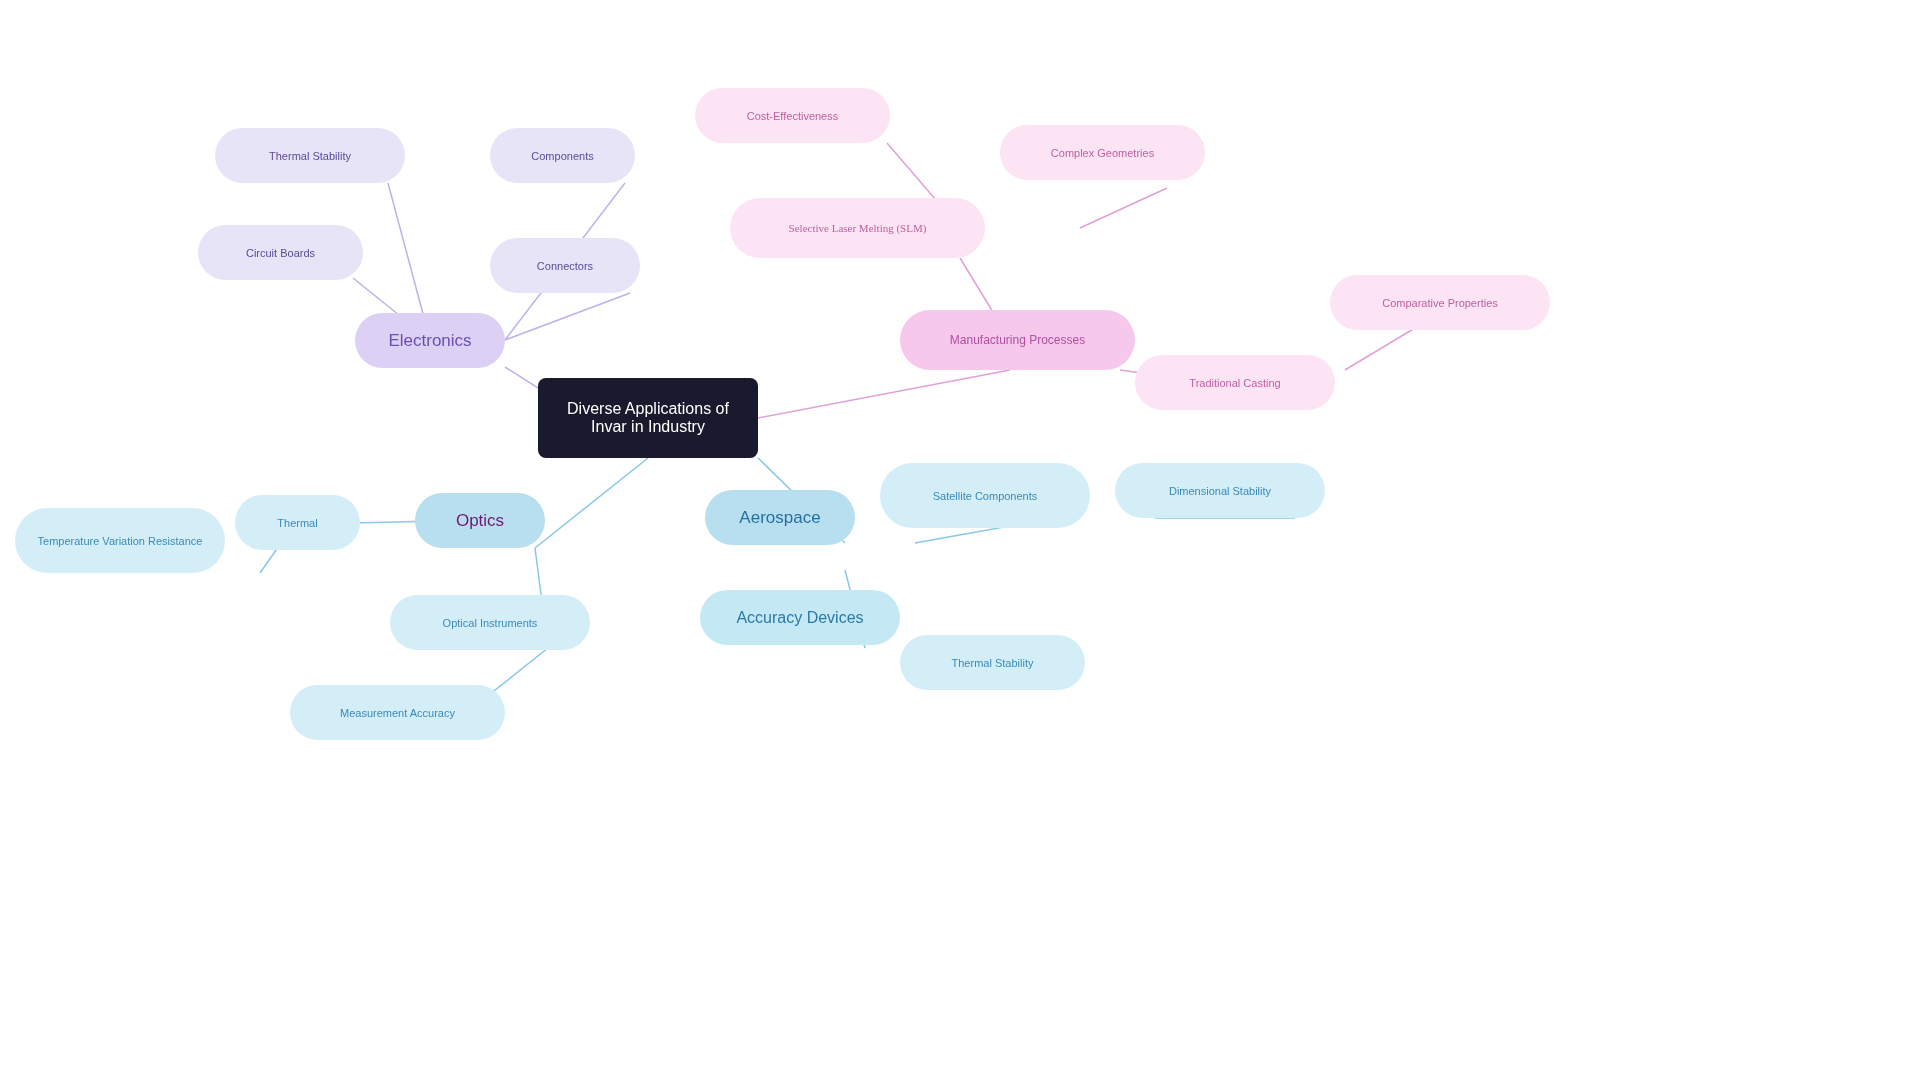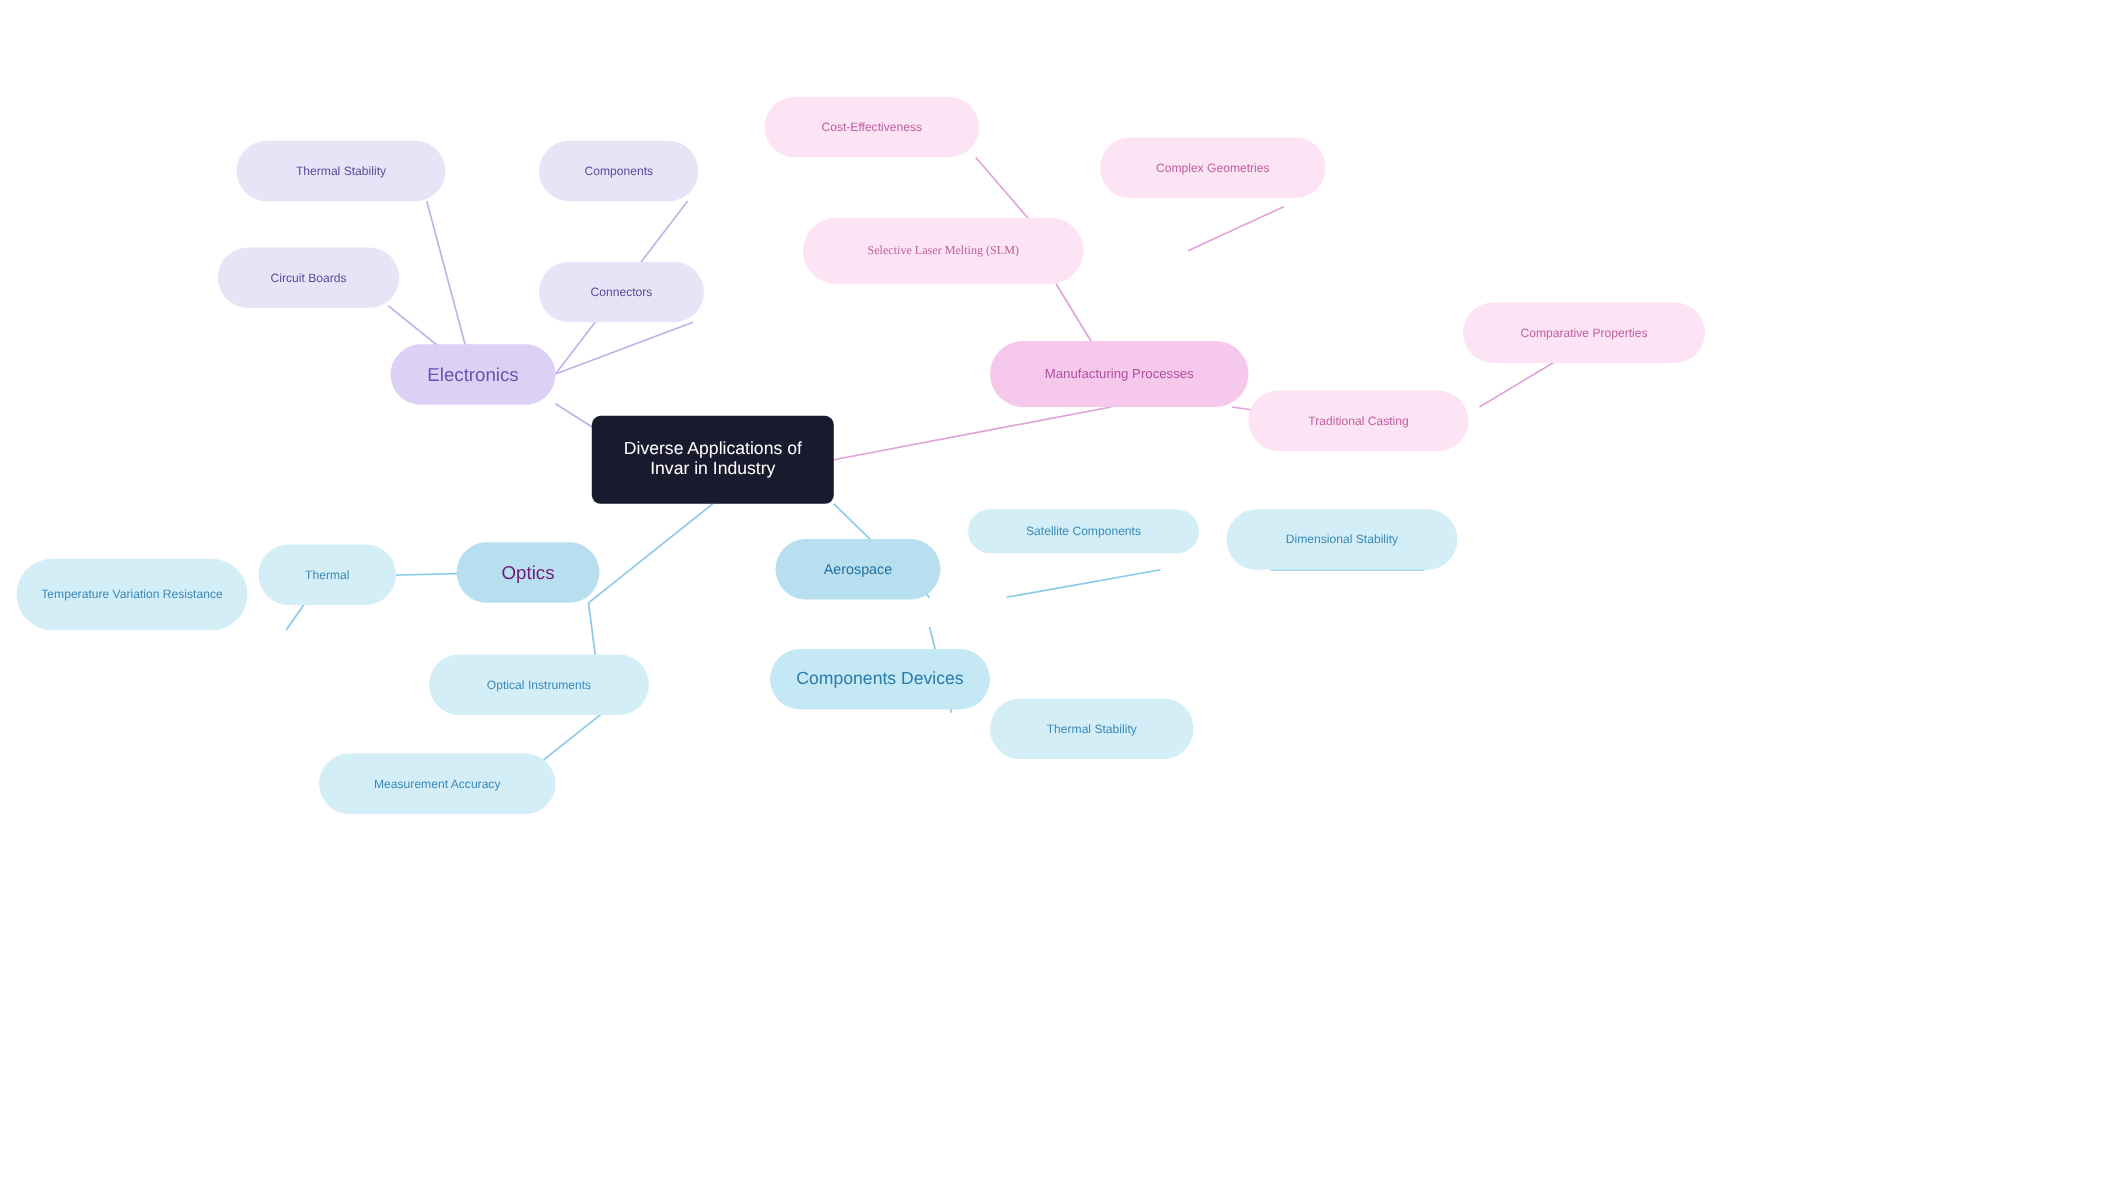--- a/index.html
+++ b/index.html
@@ -143,21 +143,21 @@
 <div class="node node-blue-mid" style="left: 415px; top: 493px; width: 130px; height: 55px; background:#b8dff0; color:#701a75; font-size:17px;">Optics</div>
 
 <div class="node node-blue" style="left: 235px; top: 495px; width: 125px; height: 55px;">Thermal</div>
 
 <div class="node node-blue" style="left: 15px; top: 508px; width: 210px; height: 65px;">Temperature Variation Resistance</div>
 
 <div class="node node-blue" style="left: 390px; top: 595px; width: 200px; height: 55px;">Optical Instruments</div>
 
 <div class="node node-blue" style="left: 290px; top: 685px; width: 215px; height: 55px;">Measurement Accuracy</div>
 
-<div class="node node-blue-mid" style="left: 705px; top: 490px; width: 150px; height: 55px; background:#b8dff0; color:#2570a0; font-size:13px;">Aerospace</div>
+<div class="node node-blue-mid" style="left: 705px; top: 490px; width: 150px; height: 55px; background:#b8dff0; color:#2570a0; font-size:17px;">Aerospace</div>
 
-<div class="node node-blue" style="left: 880px; top: 463px; width: 210px; height: 40px;">Satellite Components</div>
+<div class="node node-blue" style="left: 880px; top: 463px; width: 210px; height: 65px;">Satellite Components</div>
 
 <div class="node node-blue" style="left: 1115px; top: 463px; width: 210px; height: 55px;">Dimensional Stability</div>
 
-<div class="node node-blue-mid" style="left: 700px; top: 590px; width: 200px; height: 55px; background:#c5e8f5; color:#2a7aaa;">Components Devices</div>
+<div class="node node-blue-mid" style="left: 700px; top: 590px; width: 200px; height: 55px; background:#c5e8f5; color:#2a7aaa;">Accuracy Devices</div>
 
 <div class="node node-blue" style="left: 900px; top: 635px; width: 185px; height: 55px;">Thermal Stability</div>
 
 </body></html>

